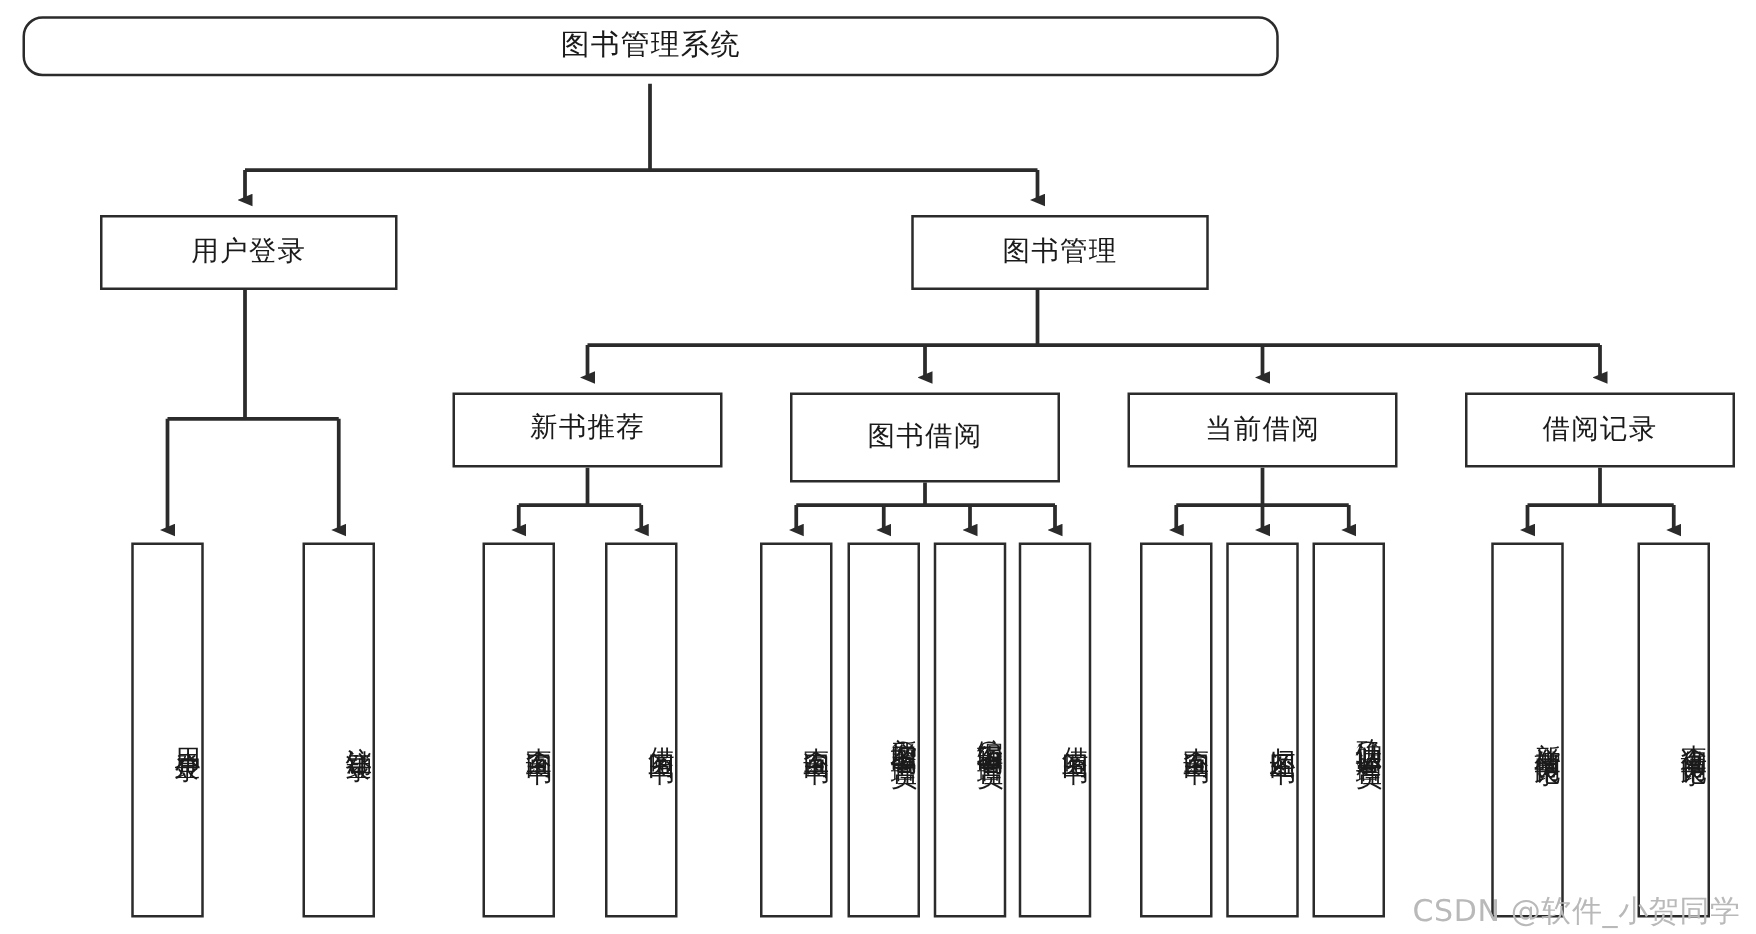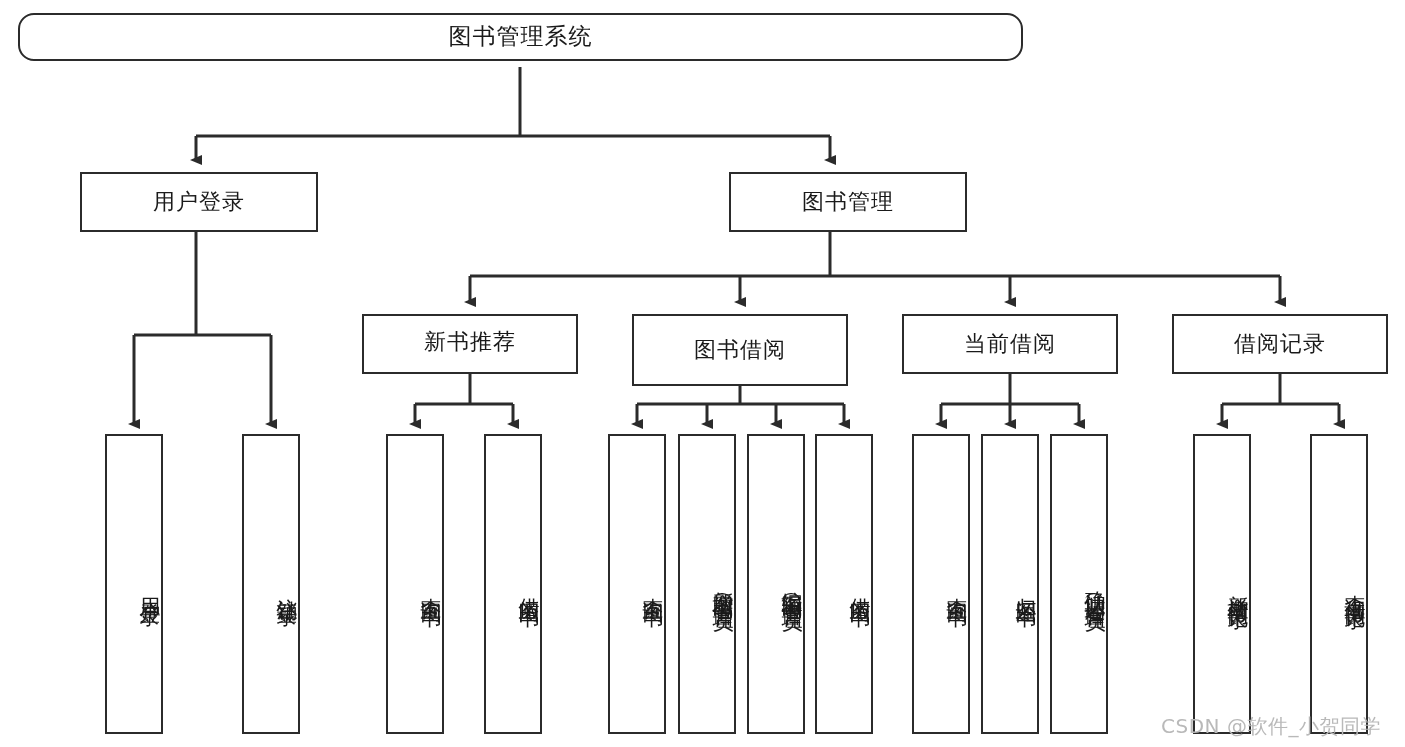--- a/index.html
+++ b/index.html
@@ -52,23 +52,23 @@
     letter-spacing: 3px;
     line-height: 1.1;
     padding-top: 18px;
     padding-bottom: 12px;
     align-items: flex-start;
     justify-content: center;
     white-space: nowrap;
   }
   .watermark {
     position: absolute;
-    left: 1161px;
+    left: 1130px;
     top: 713px;
-    font-size: 20px;
+    font-size: 24px;
     color: #b9b9b9;
     letter-spacing: 0.5px;
     white-space: nowrap;
     z-index: 5;
   }
 </style>
 </head>
 <body>
 
 <div id="canvas">

